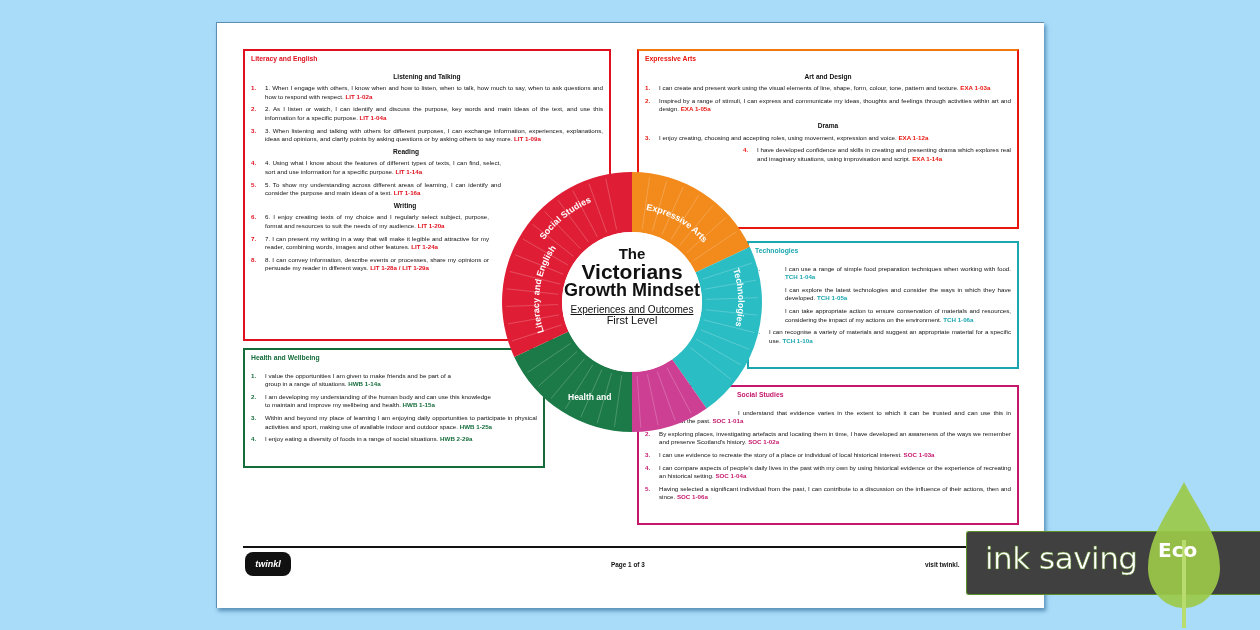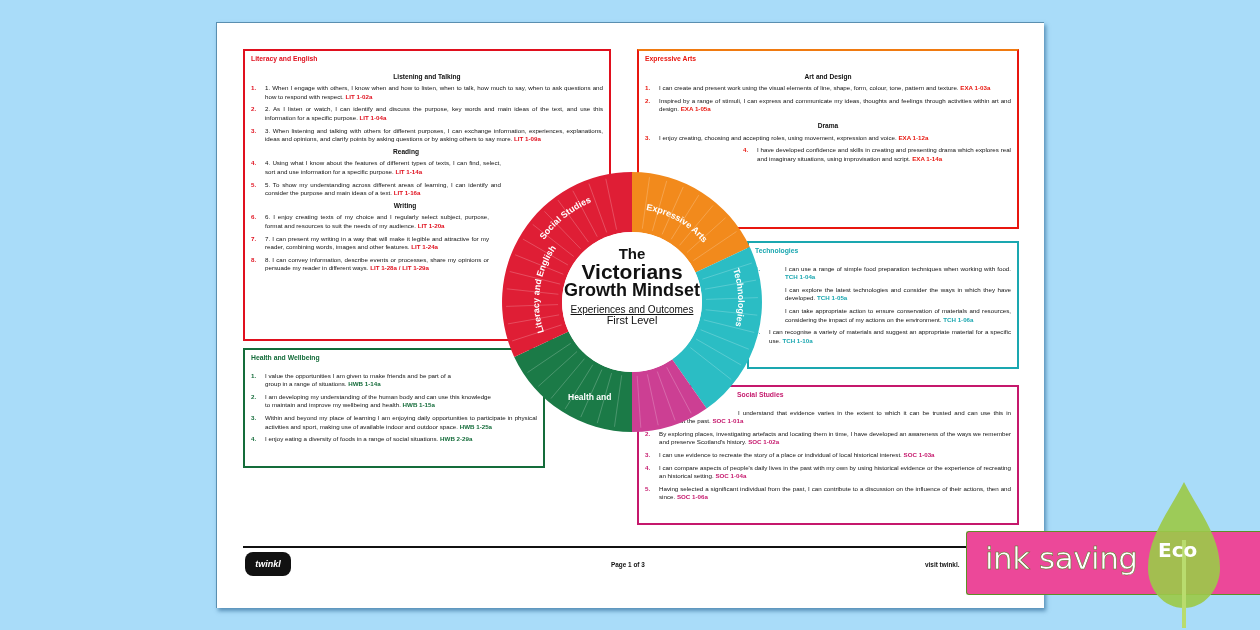--- a/index.html
+++ b/index.html
@@ -23,21 +23,21 @@
   .tch li .num { width: 30px; }
   .hwb { left: 26px; top: 325px; width: 302px; height: 120px; border-color: #146c3a; }
   .hwb .title, .hwb .num, .hwb .code { color: #146c3a; }
   .soc { left: 420px; top: 362px; width: 382px; height: 140px; border-color: #c5186c; }
   .soc .title, .soc .num, .soc .code { color: #c5186c; }
   .wheel { position: absolute; left: 284px; top: 148px; width: 262px; height: 262px; }
   .footer-line { position: absolute; left: 26px; top: 523px; width: 790px; height: 2px; background: #111; }
   .twinkl { position: absolute; left: 28px; top: 529px; width: 46px; height: 24px; background: #111; border-radius: 8px; color: #fff; font-weight: bold; font-size: 9px; display: flex; align-items: center; justify-content: center; font-style: italic; }
   .pageno { position: absolute; left: 394px; top: 538px; font-size: 6.4px; font-weight: bold; color: #111; }
   .visit { position: absolute; left: 708px; top: 538px; font-size: 6.4px; font-weight: bold; color: #111; }
-  .eco { position: absolute; left: 966px; top: 531px; width: 294px; height: 64px; background: #ec4899; border: 1px solid #5d8f26; border-right: none; border-radius: 3px 0 0 3px; }
+  .eco { position: absolute; left: 966px; top: 531px; width: 294px; height: 64px; background: #404040; border: 1px solid #5d8f26; border-right: none; border-radius: 3px 0 0 3px; }
   .eco .ink { position: absolute; left: 18px; top: 8px; font-size: 31px; color: #fff; font-family: "DejaVu Sans", sans-serif; -webkit-text-stroke: 0.5px #4a7a17; letter-spacing: -0.5px; }
   .leaf { position: absolute; left: 1146px; top: 480px; width: 76px; height: 150px; }
   .eco-word { position: absolute; left: 1158px; top: 538px; font-size: 20px; font-weight: bold; color: #fff; font-family: "DejaVu Sans", sans-serif; }
 </style>
 </head>
 <body>
 
 <div class="page">
 
   <div class="box lit">

